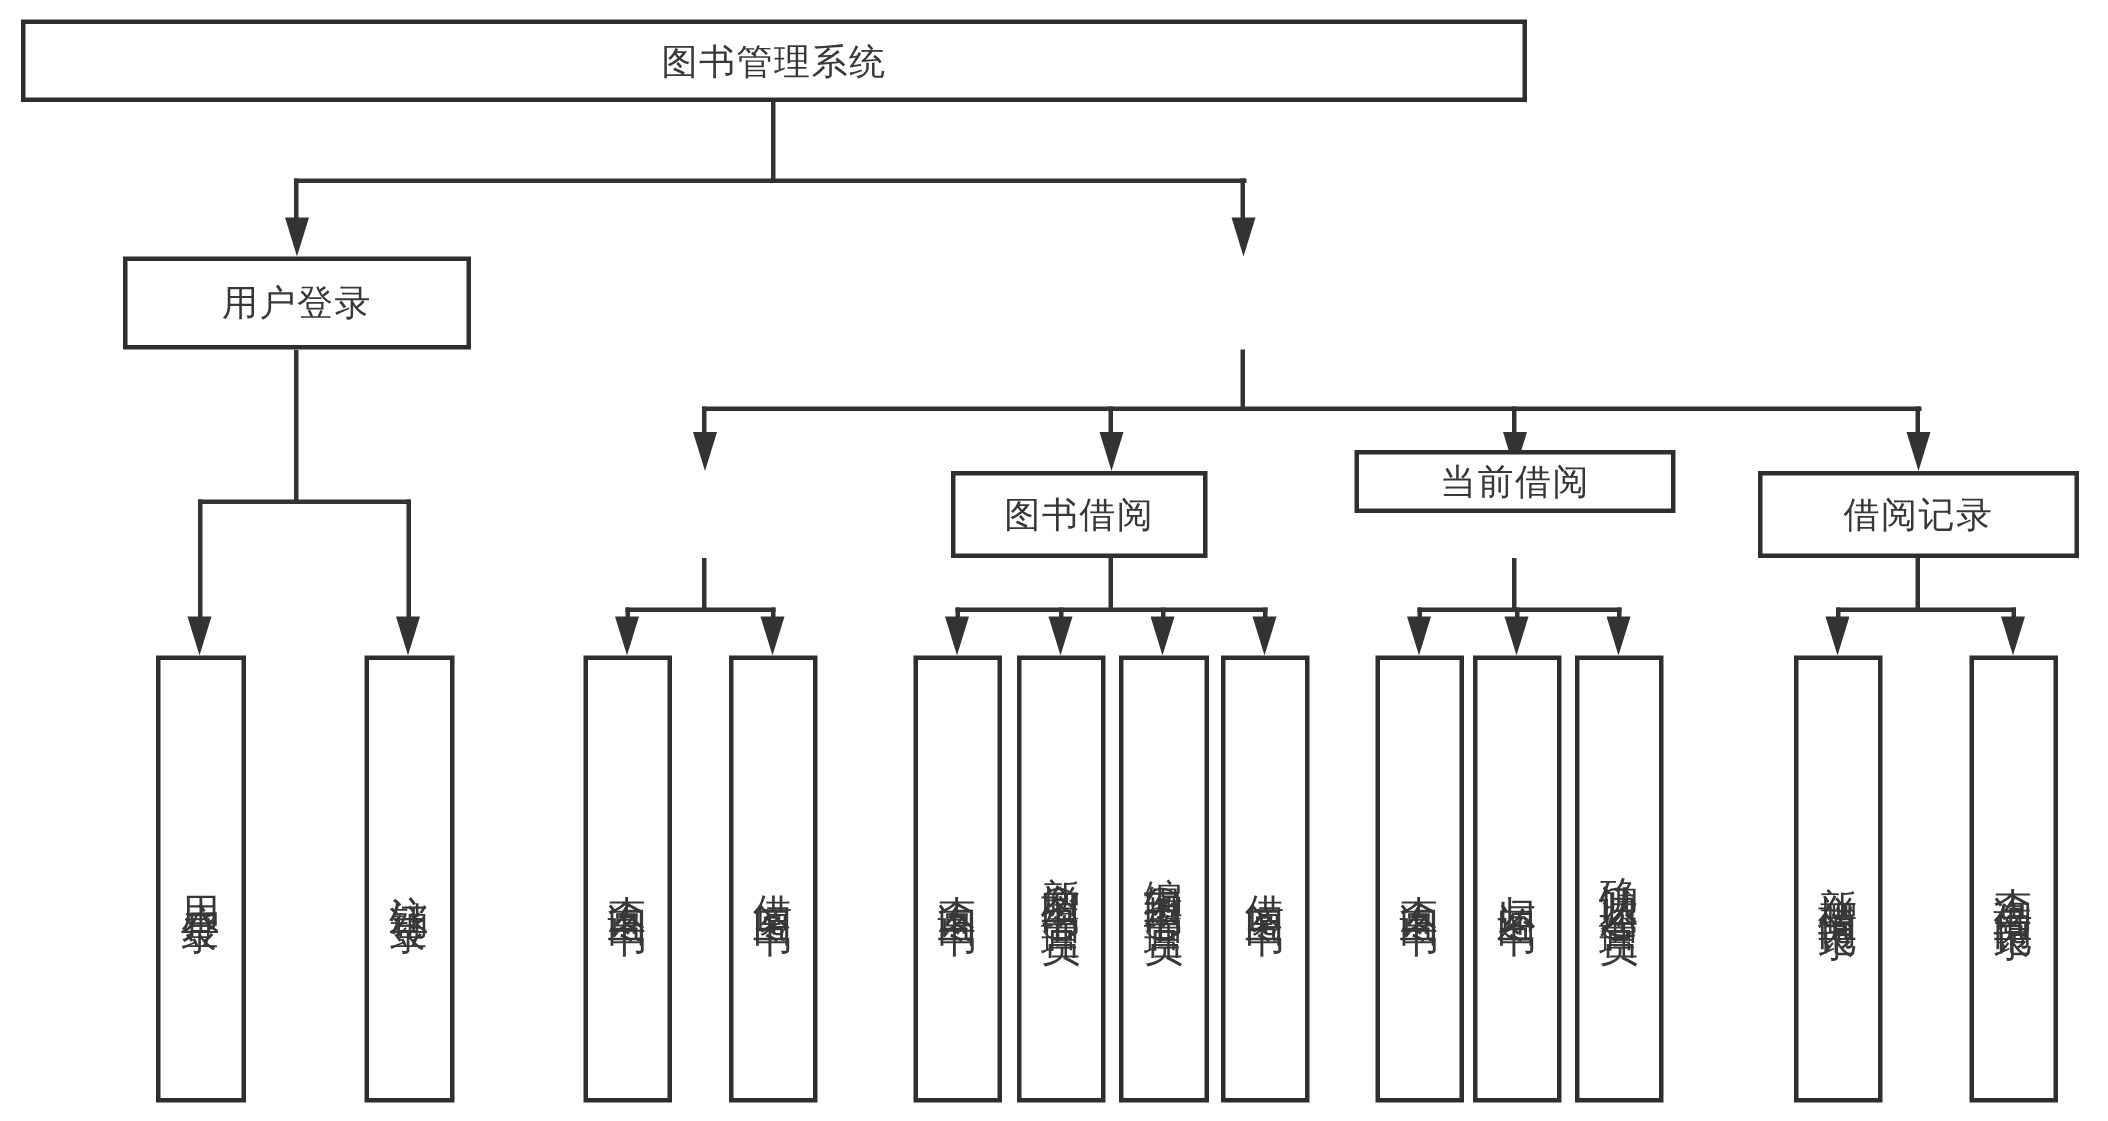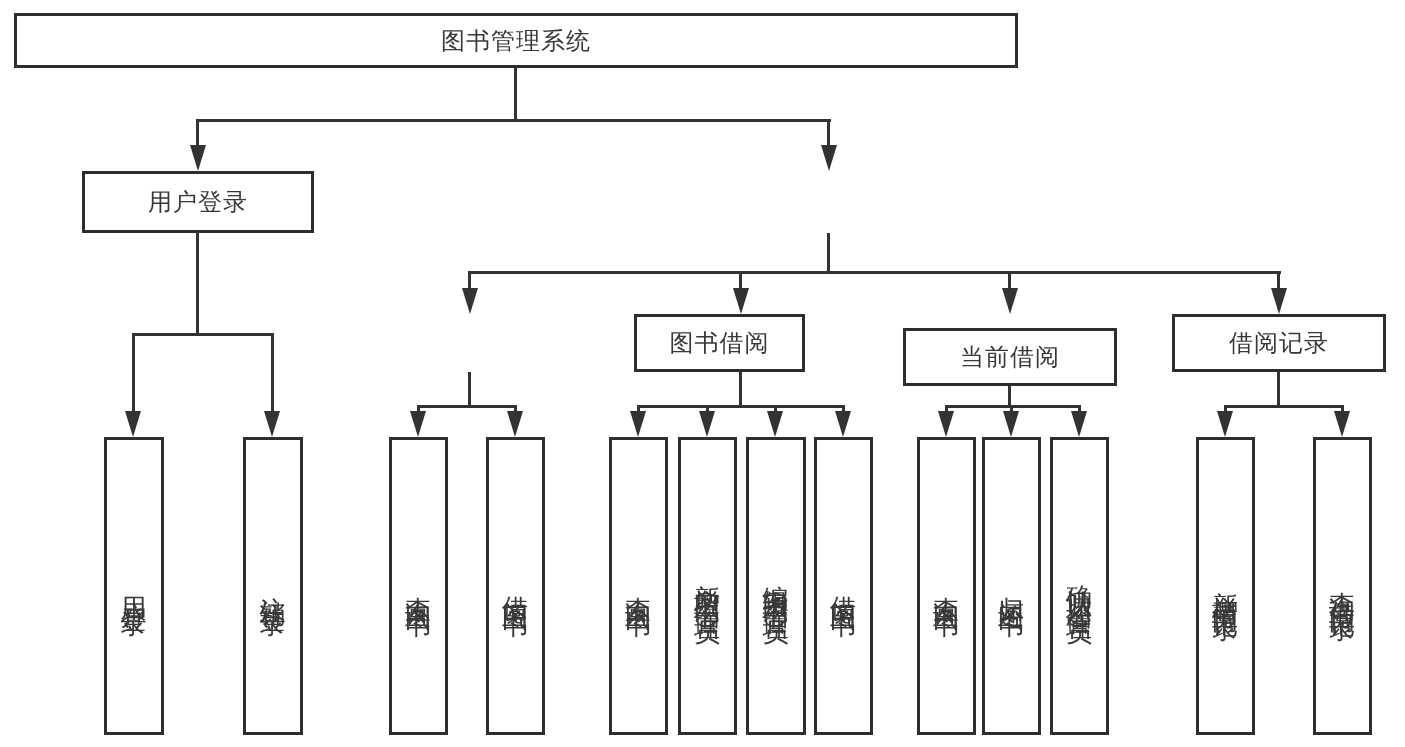--- a/index.html
+++ b/index.html
@@ -134,21 +134,21 @@
     <span>图书管理系统</span>
   </div>
 
   <div class="node" style="left:82px;top:171px;width:232px;height:62px;">
     <span>用户登录</span>
   </div>
 
   <div class="node" style="left:634px;top:314px;width:171px;height:58px;">
     <span>图书借阅</span>
   </div>
-  <div class="node" style="left:903px;top:328px;width:214px;height:58px;">
+  <div class="node" style="left:903px;top:300px;width:214px;height:42px;">
     <span>当前借阅</span>
   </div>
   <div class="node" style="left:1172px;top:314px;width:214px;height:58px;">
     <span>借阅记录</span>
   </div>
 
   <div class="vnode" style="left:104px;width:60px;">
     <span class="vtext">用户登录</span>
   </div>
   <div class="vnode" style="left:243px;width:60px;">

